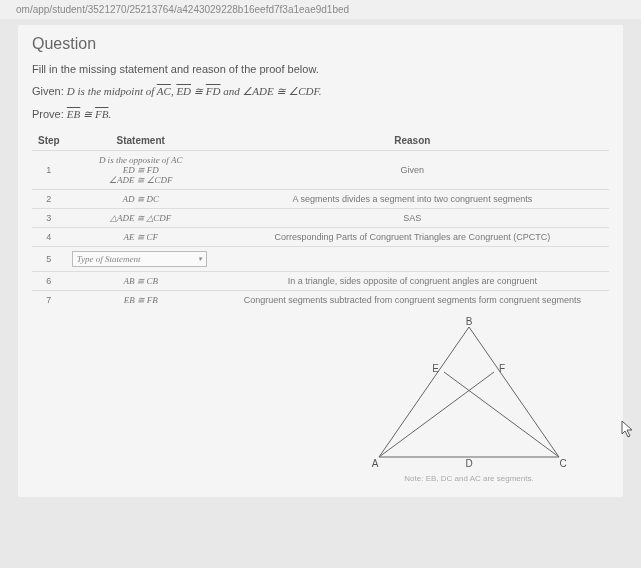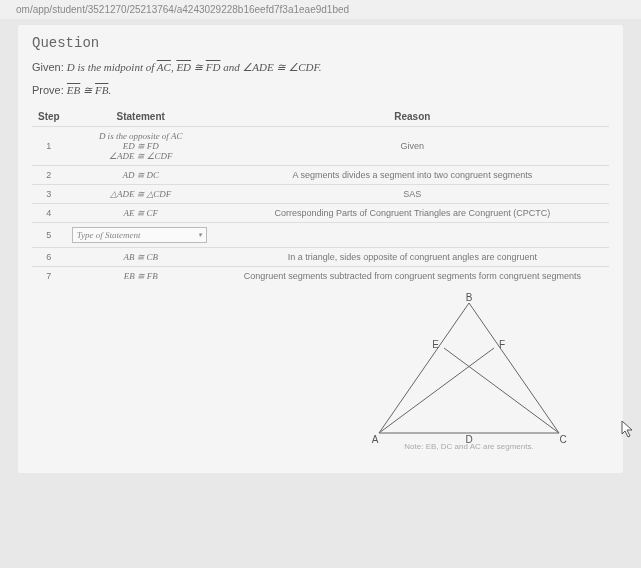--- a/index.html
+++ b/index.html
@@ -15,21 +15,21 @@
     font-size: 10px;
     color: #888;
     background: #f0f0f0;
   }
   .page {
     background: #f5f5f5;
     margin: 6px 18px;
     padding: 10px 14px;
     border-radius: 2px;
   }
-  .q-title { font-size: 14px; color: #666; margin-bottom: 10px; font-family: Liberation Mono, monospace; }
+  .q-title { font-size: 16px; color: #666; margin-bottom: 10px; }
   .instr, .given, .prove { font-size: 11px; color: #555; margin-bottom: 10px; }
   .over { text-decoration: overline; }
   table { border-collapse: collapse; width: 100%; font-size: 9px; color: #777; }
   th { text-align: center; font-weight: bold; padding: 4px 6px; font-size: 10px; color: #555; }
   td { padding: 4px 6px; vertical-align: middle; text-align: center; }
   td.step { width: 30px; text-align: center; }
   td.stmt { width: 150px; text-align: center; }
   td.reason { }
   .row { border-top: 1px solid #ddd; }
   .math { font-family: 'Times New Roman', serif; font-style: italic; }
@@ -44,30 +44,31 @@
     position: relative;
     height: 170px;
     margin-top: 8px;
   }
   .fig {
     position: absolute;
     right: 40px; top: 0;
     width: 200px; height: 150px;
   }
   .fig svg { width: 100%; height: 100%; }
-  .note { position: absolute; right: 40px; bottom: 12px; font-size: 8px; color: #aaa; width: 200px; text-align: center; }
+  .note { position: absolute; right: 40px; bottom: 4px; font-size: 8px; color: #aaa; width: 200px; text-align: center; }
   .cursor { position: absolute; right: 6px; top: 420px; font-size: 14px; color: #444; }
 </style>
 </head>
 <body>
 
 <div class="url-bar">om/app/student/3521270/25213764/a4243029228b16eefd7f3a1eae9d1bed</div>
 
 <div class="page">
   <div class="q-title">Question</div>
+  <div class="instr">Fill in the missing statement and reason of the proof below.</div>
 
   <div class="given">
     <span>Given: </span>
     <span class="math">
       <span>D is the midpoint of </span><span class="over">AC</span><span>, </span><span class="over">ED</span><span> ≅ </span><span class="over">FD</span><span> and </span><span>∠ADE</span><span> ≅ </span><span>∠CDF</span><span>.</span>
     </span>
   </div>
 
   <div class="prove">
     <span>Prove: </span>

